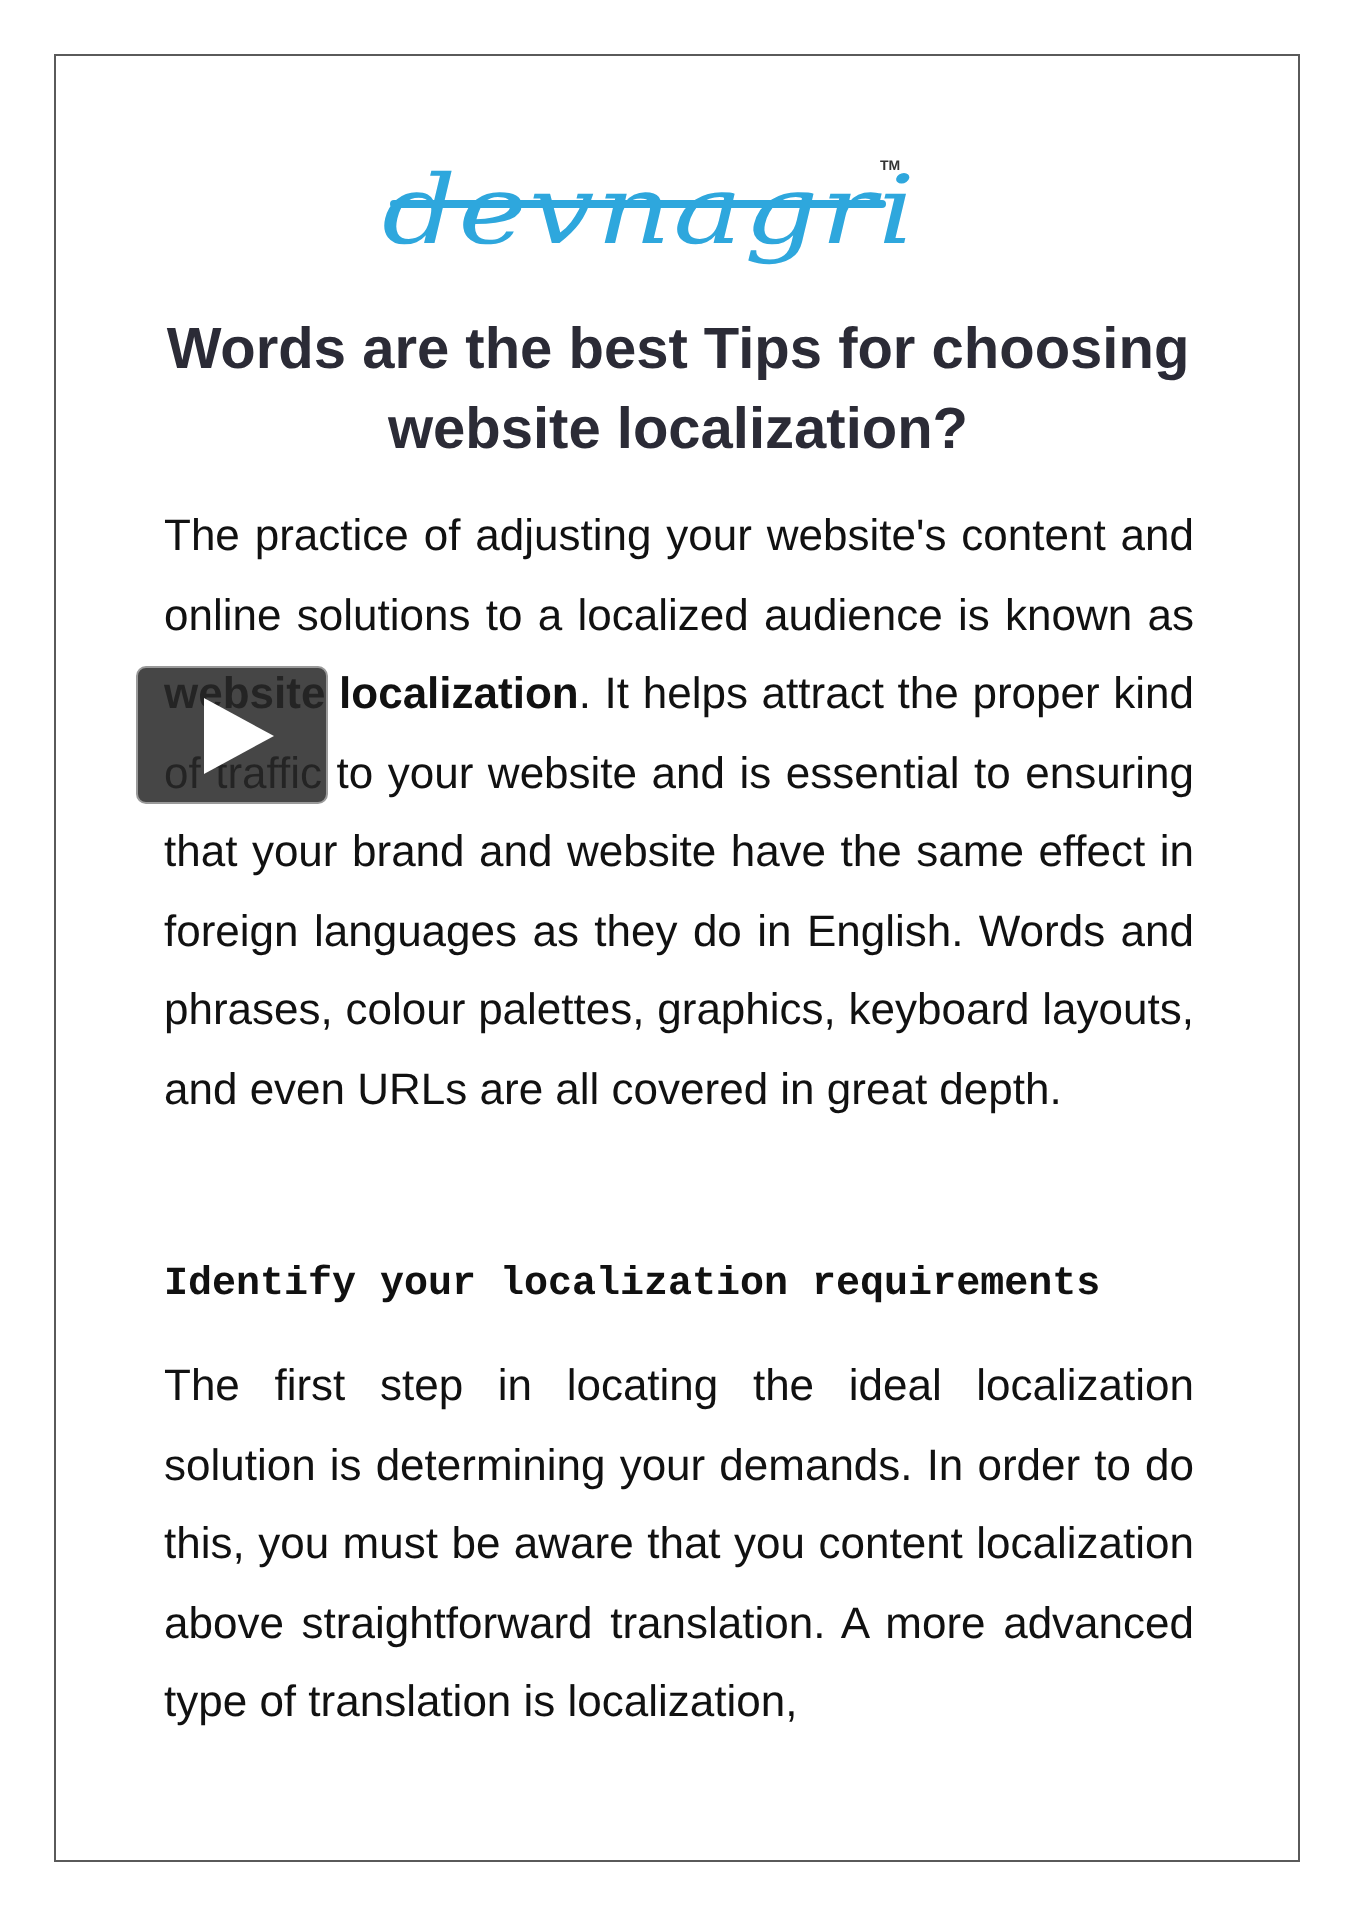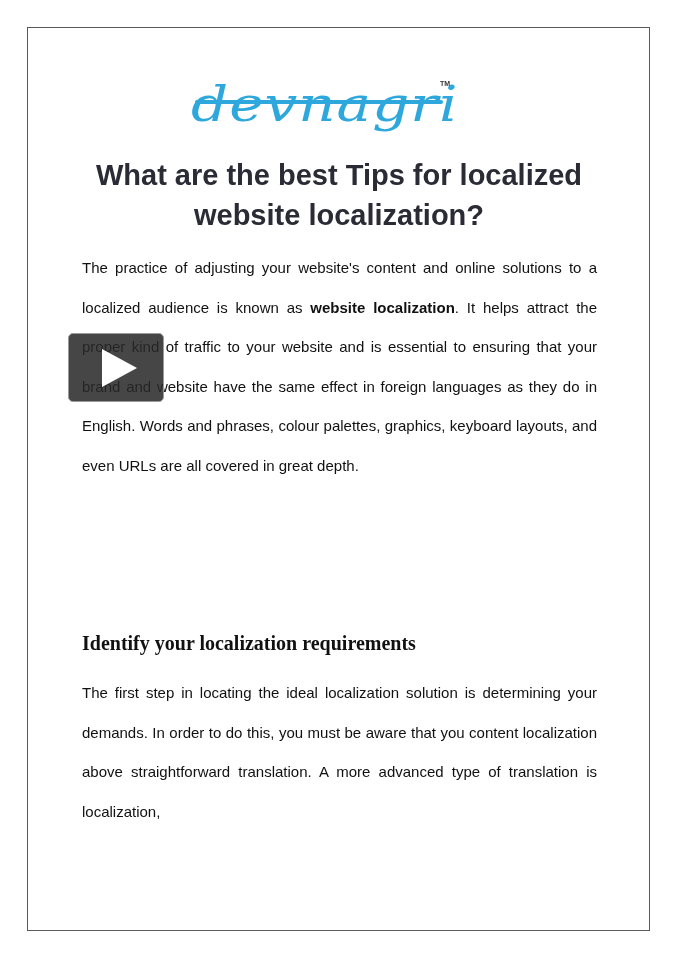--- a/index.html
+++ b/index.html
@@ -72,34 +72,34 @@
     font-size: 29px;
     line-height: 40px;
     color: #2b2b36;
     margin: 0;
   }
   .para {
     position: absolute;
     left: 82px;
     width: 515px;
     font-family: "Liberation Sans", sans-serif;
-    font-size: 15px;
+    font-size: 22px;
     line-height: 39.5px;
     color: #111111;
     text-align: justify;
     margin: 0;
   }
   .para-1 { top: 248px; }
   .para-2 { top: 673px; }
   .para b { font-weight: bold; }
   .subheading {
     position: absolute;
     left: 82px;
     top: 630px;
-    font-family: Liberation Serif, serif;
+    font-family: Liberation Mono, monospace;
     font-weight: bold;
     font-size: 20px;
     line-height: 26px;
     color: #111111;
     margin: 0;
   }
   .play-button {
     position: absolute;
     left: 68px;
     top: 333px;
@@ -126,21 +126,21 @@
 <body>
 
 <div class="page-frame"></div>
 
 <div class="logo">
   <div class="logo-text">devnagri</div>
   <div class="logo-bar"></div>
   <div class="logo-tm">TM</div>
 </div>
 
-<h1 class="title">What are the best Tips for localized website localization?</h1>
+<h1 class="title">Words are the best Tips for choosing website localization?</h1>
 
 <p class="para para-1"><span>The practice of adjusting your website's content and online solutions to a localized audience is known as </span><b>website localization</b><span>. It helps attract the proper kind of traffic to your website and is essential to ensuring that your brand and website have the same effect in foreign languages as they do in English. Words and phrases, colour palettes, graphics, keyboard layouts, and even URLs are all covered in great depth.</span></p>
 
 <h2 class="subheading">Identify your localization requirements</h2>
 
 <p class="para para-2">The first step in locating the ideal localization solution is determining your demands. In order to do this, you must be aware that you content localization above straightforward translation. A more advanced type of translation is localization,</p>
 
 <div class="play-button">
   <div class="play-triangle"></div>
 </div>

